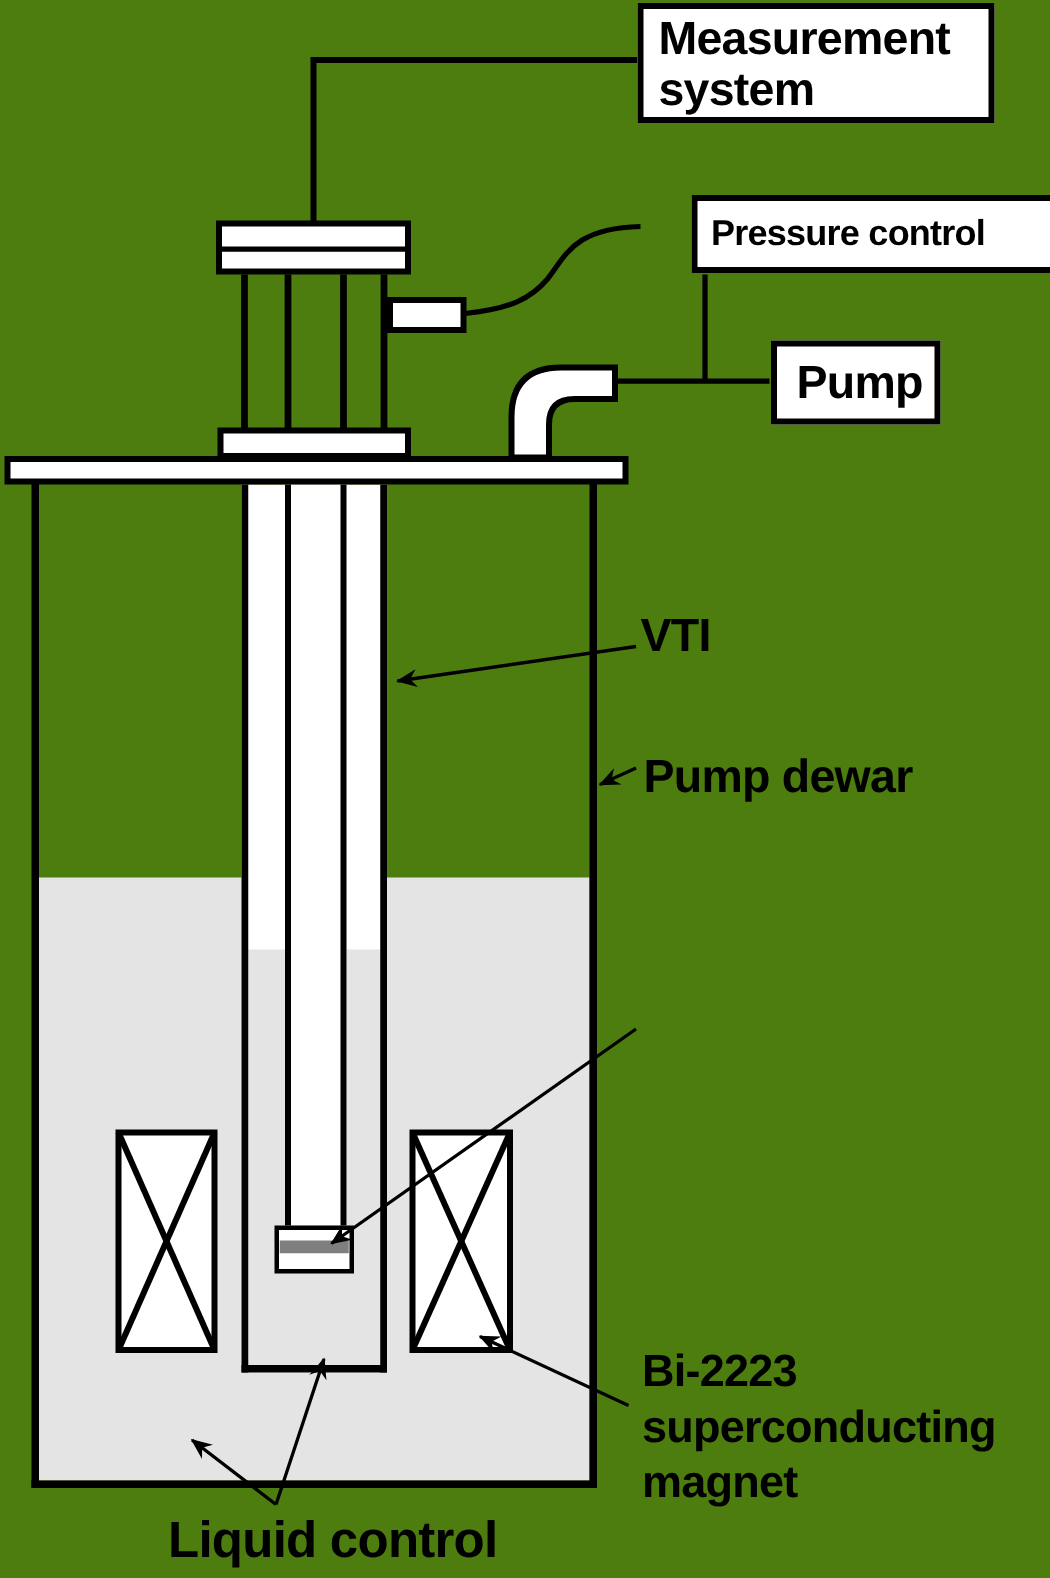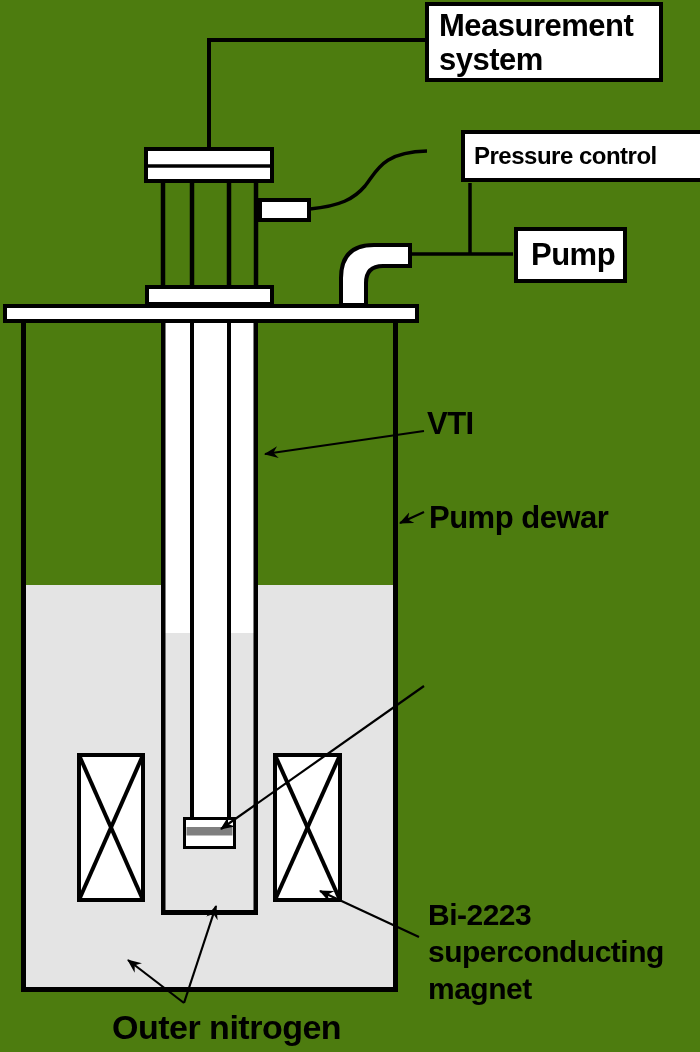--- a/index.html
+++ b/index.html
@@ -107,14 +107,14 @@
   <div class="tbox meas">Measurement
 system</div>
   <div class="tbox pres">Pressure control</div>
   <div class="tbox pump">Pump</div>
 
   <div class="lbl vti">VTI</div>
   <div class="lbl dewar">Pump dewar</div>
   <div class="lbl magnet">Bi-2223
 superconducting
 magnet</div>
-  <div class="lbl ln2">Outer nitrogen</div>
+  <div class="lbl ln2">Liquid control</div>
 </div>
 
 </body></html>

